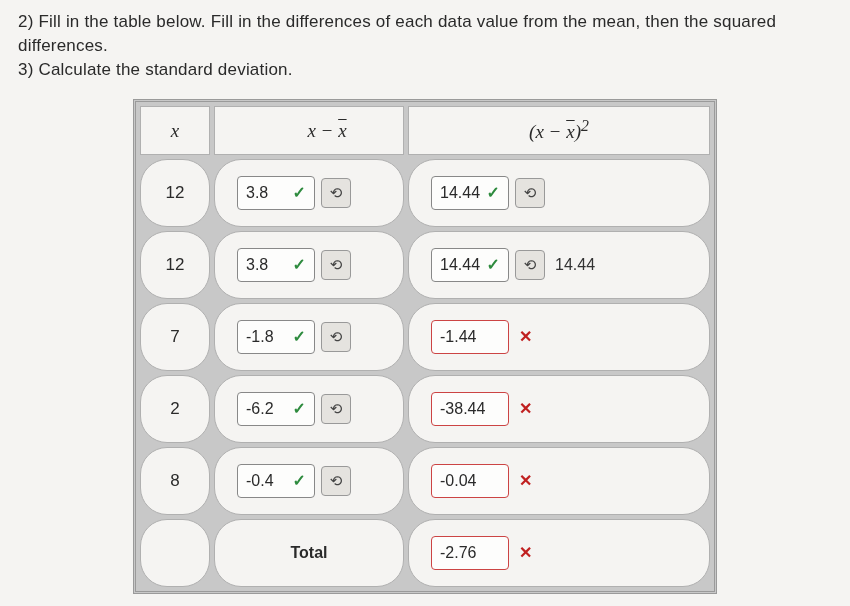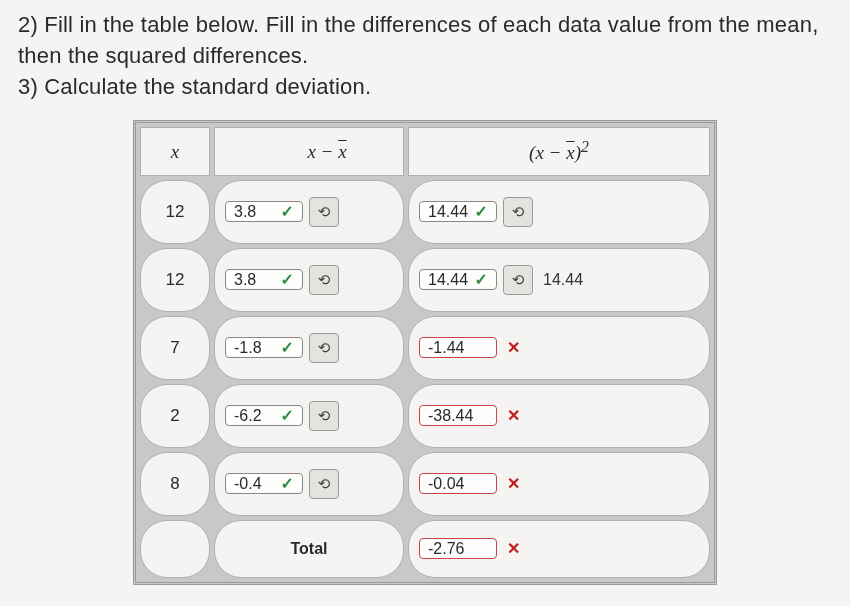--- a/index.html
+++ b/index.html
@@ -5,21 +5,21 @@
   * { box-sizing: border-box; margin: 0; padding: 0; }
   body {
     font-family: Arial, Helvetica, sans-serif;
     background: #f5f4f2;
     width: 850px;
     height: 606px;
     padding: 10px 18px;
     color: #2a2a2a;
   }
   .instructions {
-    font-size: 22px;
+    font-size: 17px;
     line-height: 1.4;
     margin-bottom: 18px;
     letter-spacing: 0.2px;
   }
   .table-wrap {
     display: flex;
     justify-content: center;
   }
   table {
     border-collapse: separate;
@@ -52,27 +52,28 @@
     align-items: center;
     justify-content: flex-start;
     gap: 6px;
     padding: 0 4px;
   }
   .input-box {
     border: 1px solid #888;
     border-radius: 4px;
     padding: 6px 8px;
     min-width: 78px;
-    height: 21px;
+    height: 34px;
     text-align: left;
     background: #fdfdfc;
     display: flex;
     align-items: center;
     justify-content: space-between;
     font-size: 16px;
+    margin-left: 12px;
   }
   .input-box.wrong { border-color: #c44; }
   .mark-correct {
     color: #2e8b3e;
     font-weight: bold;
     font-size: 16px;
     margin-left: 6px;
   }
   .mark-wrong {
     color: #c02020;

